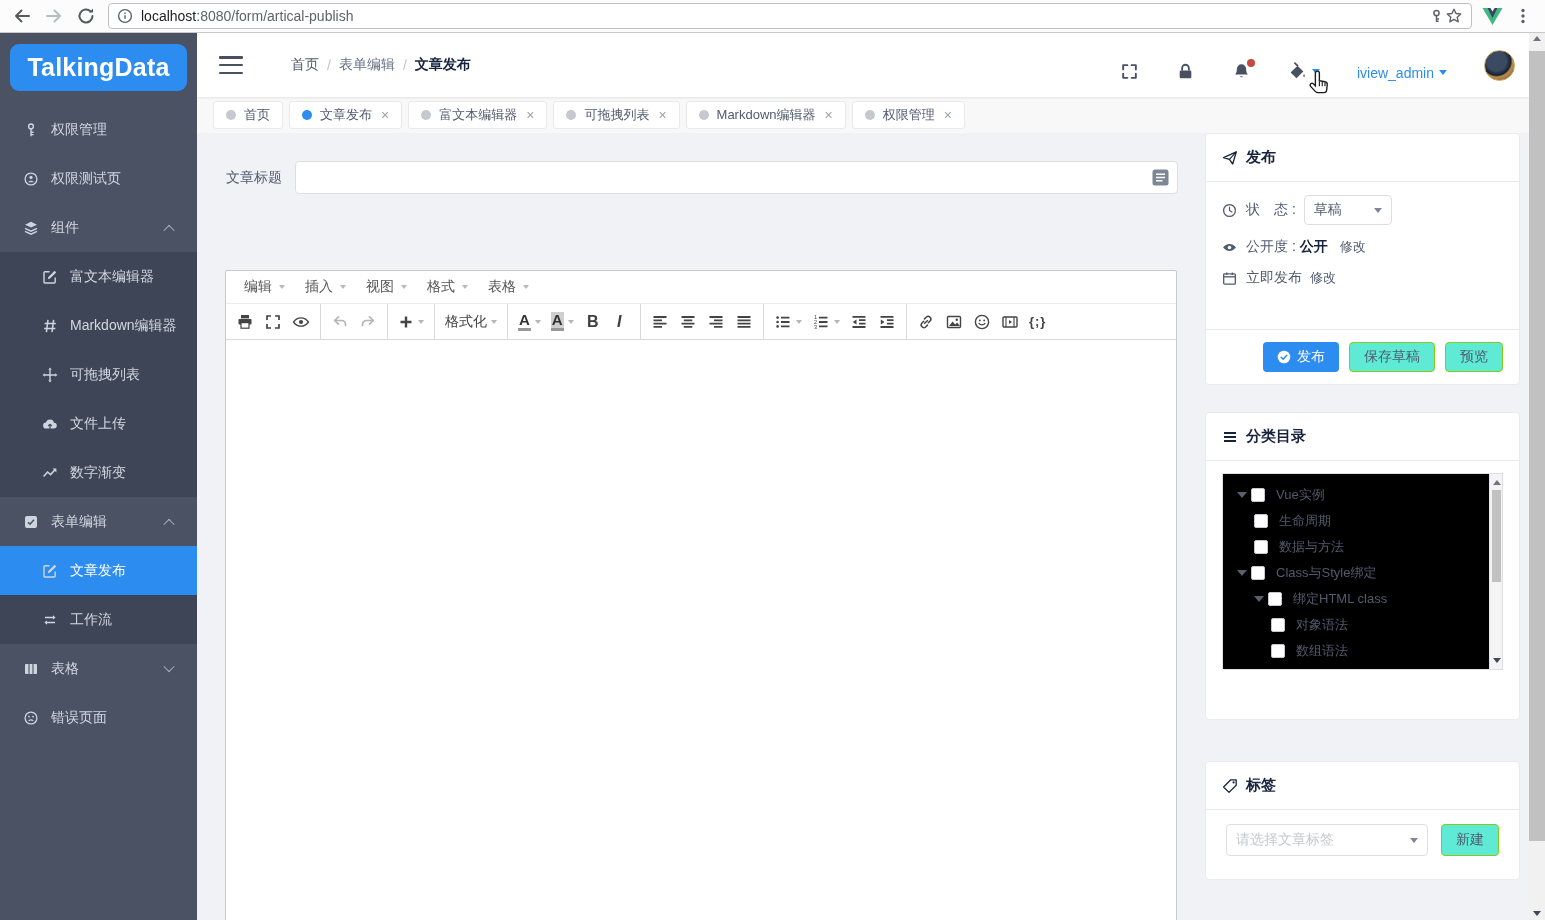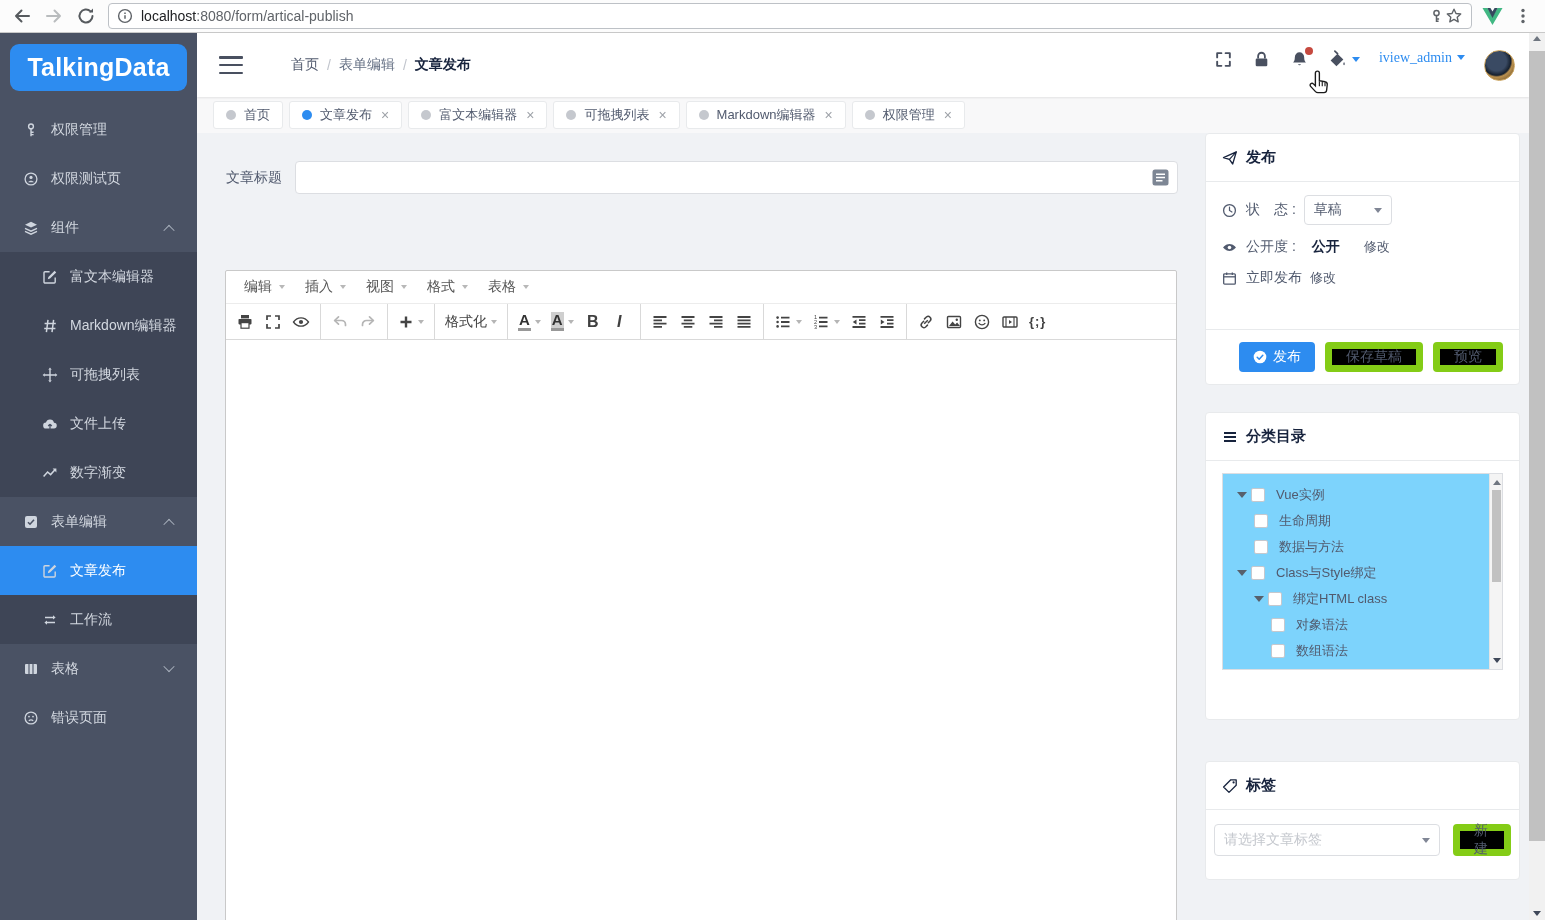--- a/index.html
+++ b/index.html
@@ -43,21 +43,21 @@
   .main { position:absolute; left:197px; right:16px; top:0; bottom:0; background:#f0f2f5; }
   .hdr { position:absolute; left:0; right:0; top:0; height:64px; background:#fff;
     box-shadow:0 1px 2px rgba(0,0,0,.09); display:flex; align-items:center; z-index:2; }
   .burger { width:24px; height:18px; margin-left:22px; display:flex; flex-direction:column; justify-content:space-between; cursor:pointer; }
   .burger span { display:block; height:2.5px; background:#495060; border-radius:1px; }
   .bc { display:flex; align-items:center; margin-left:48px; font-size:14px; gap:8px; }
   .bc-item { color:#657084; }
   .bc-item.first { color:#515a6e; }
   .bc-sep { color:#c0c4cc; }
   .bc-item.last { color:#17233d; font-weight:bold; }
-  .hdr-right { margin-left:auto; display:flex; align-items:flex-start; gap:19px; padding-right:14px;font-family:Liberation Serif, serif; }
+  .hdr-right { margin-left:auto; display:flex; align-items:flex-end; gap:37px; padding-right:14px; }
   .hdr-ic { width:19px; height:19px; color:#495060; cursor:pointer; position:relative; }
   .bell-wrap { position:relative; }
   .red-dot { position:absolute; top:-3px; right:-4px; width:8px; height:8px; border-radius:50%; background:#c6493f; }
   .caret-blue { width:0; height:0; border-left:4.5px solid transparent; border-right:4.5px solid transparent; border-top:5.5px solid #2d8cf0; }
   .paint-group, .user-group { display:flex; align-items:center; gap:5px; cursor:pointer; }
   .username { color:#2d8cf0; font-size:14px; }
   .avatar { width:31px; height:31px; border-radius:50%;
     background:radial-gradient(circle at 40% 35%, #3a4a63 0 38%, #16202e 55%, #b98f4e 62%, #6e5326 90%); border:1px solid #caa35f; cursor:pointer; }
 
   
@@ -106,47 +106,47 @@
   .card1 { top:0; height:252px; }
   .card2 { top:279px; height:308px; }
   .card3 { top:628px; height:119px; }
 
   .p-row { display:flex; align-items:center; padding:0 16px; margin-top:13px; font-size:14px; color:#515a6e; }
   .p-row .row-ic { width:15px; height:15px; margin-right:9px; color:#515a6e; flex:0 0 auto; }
   .sel { height:30px; border:1px solid #dcdee2; border-radius:4px; background:#fff; display:flex;
     align-items:center; justify-content:space-between; padding:0 9px; cursor:pointer; }
   .sel .scaret { width:0; height:0; border-left:4.5px solid transparent; border-right:4.5px solid transparent; border-top:5.5px solid #808695; }
   .status-sel { width:88px; margin-left:8px; }
-  .strong { font-weight:bold; color:#17233d; margin:0 16px; }
+  .strong { font-weight:bold; color:#17233d; margin:0 4px; }
   .edit-link { color:#515a6e; margin-left:8px; cursor:pointer; font-size:13px; }
   .p-foot { position:absolute; left:0; right:0; bottom:0; height:55px; border-top:1px solid #e8eaec;
     display:flex; align-items:center; justify-content:flex-end; gap:10px; padding:0 16px; }
   .btn { height:30px; border-radius:4px; font-size:14px; display:flex; align-items:center; justify-content:center;
     padding:0 14px; cursor:pointer; }
   .btn.primary { background:#2d8cf0; color:#fff; gap:6px; }
-  .btn.default { background:#000000; border:7px solid #84cc16; color:#515a6e; }
+  .btn.default { background:#5eead4; border:1px solid #84cc16; color:#515a6e; }
 
   .card2-body { padding:13px 16px 0 16px; }
   .cat-tabs { display:flex; position:relative; z-index:2; }
   .cat-tab { height:32px; padding:0 16px; display:flex; align-items:center; font-size:14px;
     border:1px solid #dcdee2; border-radius:4px 4px 0 0; background:#fff; color:#515a6e; margin-right:5px; cursor:pointer; }
   .cat-tab.active { color:#2d8cf0; border-bottom-color:#fff; }
-  .tree-box { position:relative; margin-top:-1px; height:197px; border:1px solid #dcdee2; background:#7dd3fc; padding:8px 14px 0 6px; overflow:hidden; }
+  .tree-box { position:relative; margin-top:-1px; height:197px; border:1px solid #dcdee2; background:#000000; padding:8px 14px 0 6px; overflow:hidden; }
   .tree-row { height:26px; display:flex; align-items:center; font-size:13px; color:#515a6e; }
   .tree-caret { width:0; height:0; border-left:5px solid transparent; border-right:5px solid transparent; border-top:6px solid #57606c; margin-right:4px; flex:0 0 auto; }
   .cb { width:14px; height:14px; border:1px solid #c5c8ce; border-radius:2px; background:#fff; flex:0 0 auto; cursor:pointer; }
   .tree-label { margin-left:11px; white-space:nowrap; }
   .mini-sb { position:absolute; top:0; right:0; bottom:0; width:13px; background:#f4f4f4; border-left:1px solid #e4e4e4; }
   .mini-sb .up, .mini-sb .down { position:absolute; left:0; width:13px; height:13px; display:flex; align-items:center; justify-content:center; }
   .mini-sb .up { top:2px; } .mini-sb .down { bottom:2px; }
   .tri-up-g { width:0;height:0;border-left:4px solid transparent;border-right:4px solid transparent;border-bottom:5px solid #6f7680; }
   .tri-dn-d { width:0;height:0;border-left:4px solid transparent;border-right:4px solid transparent;border-top:5px solid #3f4859; }
   .mini-thumb { position:absolute; left:2px; width:9px; top:16px; height:92px; background:#c1c1c1; }
 
-  .card3-body { padding:14px 8px; display:flex; align-items:flex-start; gap:13px; }
+  .card3-body { padding:14px 20px; display:flex; align-items:flex-start; gap:13px; }
   .tag-sel { flex:1; height:32px; }
   .placeholder { color:#c5c8ce; font-size:14px; }
   .btn-new { width:58px; height:32px; }
 
   
   .page-sb { position:absolute; right:0; top:0; bottom:0; width:16px; background:#f1f1f1; z-index:5; }
   .page-sb .up { position:absolute; top:3px; left:0; width:16px; height:12px; display:flex; justify-content:center; }
   .page-sb .down { position:absolute; bottom:4px; left:0; width:16px; height:12px; display:flex; justify-content:center; align-items:flex-end; }
   .page-thumb { position:absolute; left:0; width:16px; top:18px; height:790px; background:#c1c1c1; }
 

